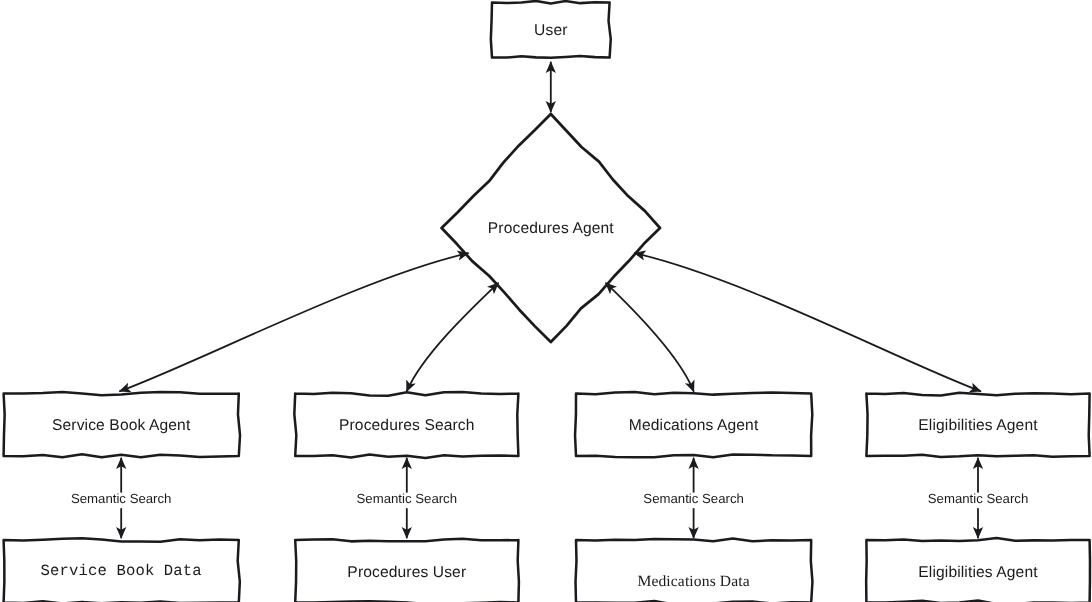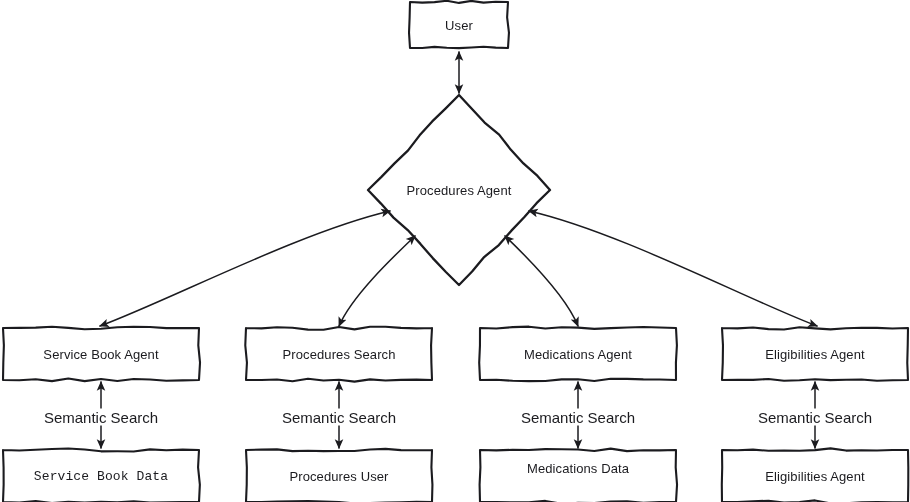--- a/index.html
+++ b/index.html
@@ -37,21 +37,21 @@
     text-align: center;
     white-space: nowrap;
     line-height: 1;
     letter-spacing: 0.1px;
     transform: translate(-50%, -50%);
     pointer-events: none;
   }
   .edge-label {
     position: absolute;
     font-family: "Liberation Sans", sans-serif;
-    font-size: 15px;
+    font-size: 11px;
     color: #1b1b1f;
     text-align: center;
     white-space: nowrap;
     line-height: 1;
     background: #ffffff;
     padding: 1px 3px;
     transform: translate(-50%, -50%);
     pointer-events: none;
   }
 </style>
@@ -111,21 +111,21 @@
   <div class="node-label" style="left:339px; top:354px;">Procedures Search</div>
 
   <div class="node-label" style="left:578px; top:354px;text-align:right;">Medications Agent</div>
 
   <div class="node-label" style="left:815px; top:354px;">Eligibilities Agent</div>
 
   <div class="node-label" style="left:101px; top:476px;font-family:Liberation Mono, monospace;">Service Book Data</div>
 
   <div class="node-label" style="left:339px; top:476px;">Procedures User</div>
 
-  <div class="node-label" style="left:578px; top:468px;">Medications Data</div>
+  <div class="node-label" style="left:578px; top:484px;font-family:Liberation Serif, serif;">Medications Data</div>
 
   <div class="node-label" style="left:815px; top:476px;">Eligibilities Agent</div>
 
   <div class="edge-label" style="left:101px; top:417px;">Semantic Search</div>
 
   <div class="edge-label" style="left:339px; top:417px;">Semantic Search</div>
 
   <div class="edge-label" style="left:578px; top:417px;">Semantic Search</div>
 
   <div class="edge-label" style="left:815px; top:417px;">Semantic Search</div>

